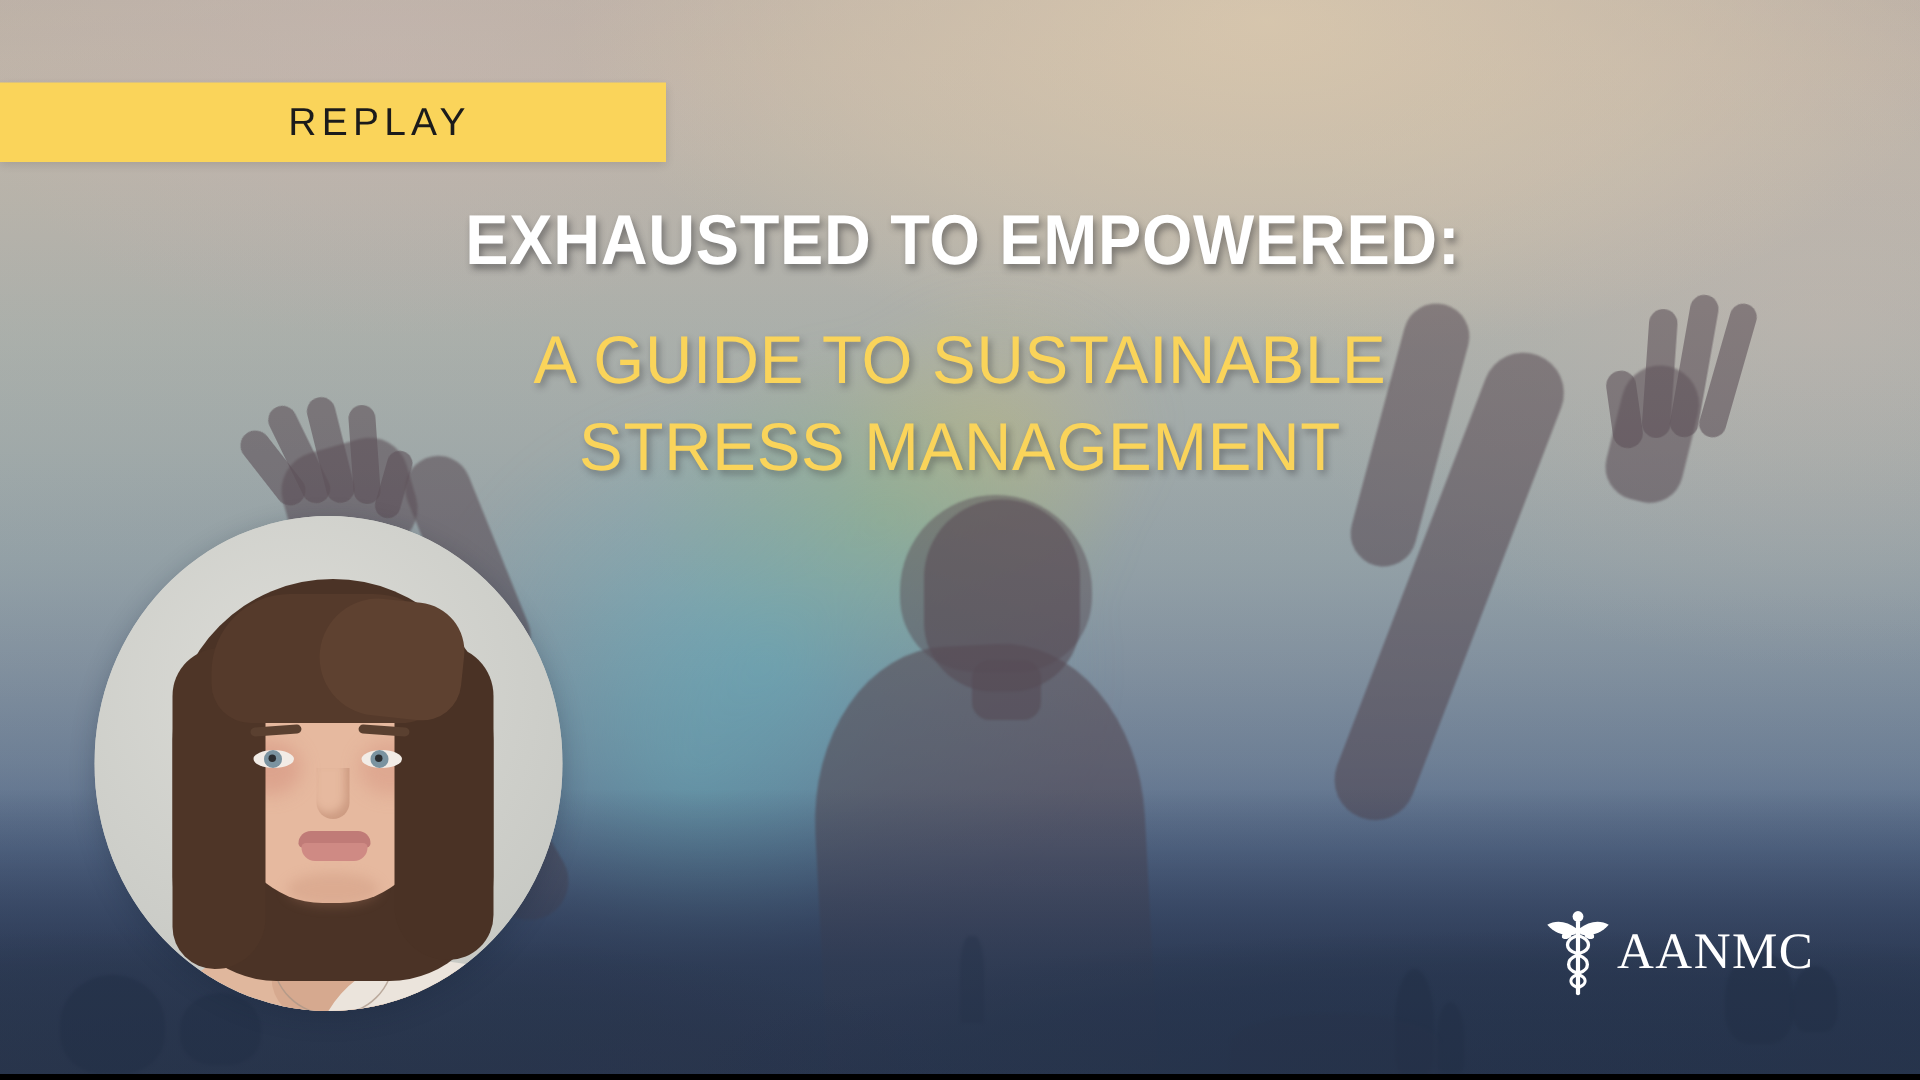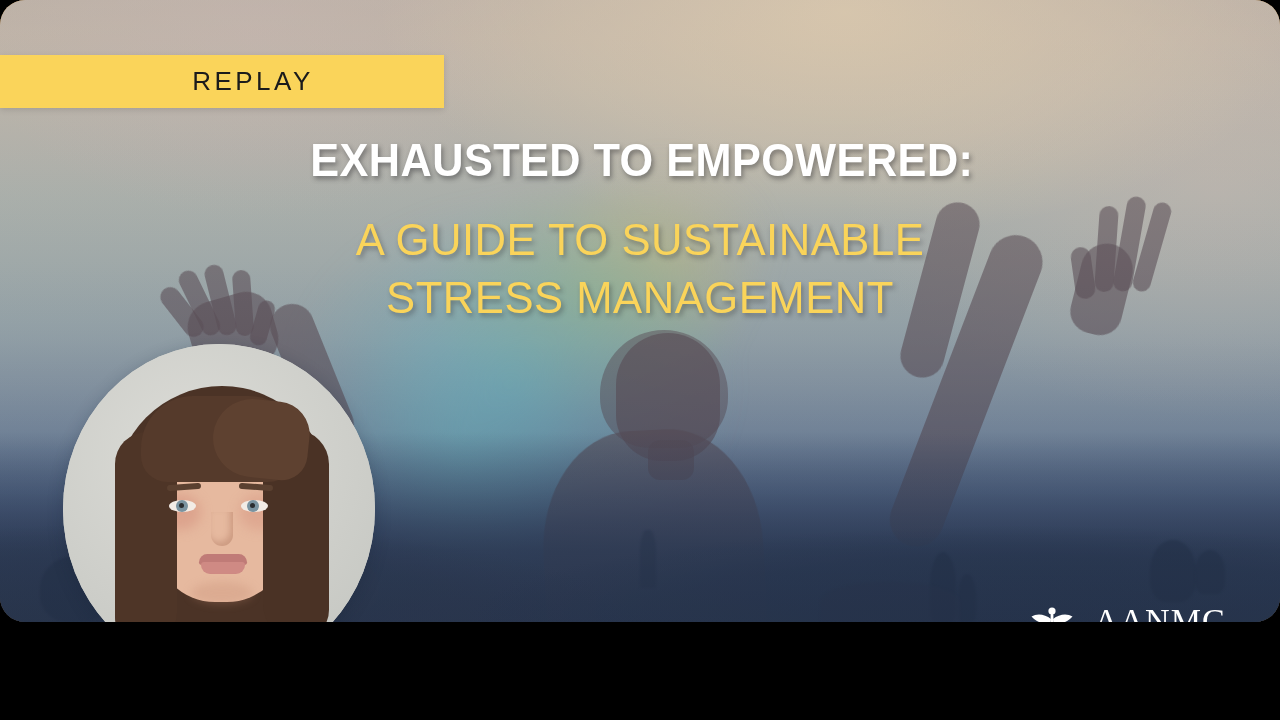--- a/index.html
+++ b/index.html
@@ -1,23 +1,22 @@
 <!DOCTYPE html>
 <html><head>
 <meta charset="utf-8">
 <style>
   html,body{margin:0;padding:0;background:#000;}
   body{font-family:"Liberation Sans", sans-serif;}
 
   #stage{
     position:relative;
-    width:1280px;height:622px;
+    width:1280px;height:716px;
     overflow:hidden;
     background:#a16207;
-    border-radius:25px;
   }
 
   
   .bg-layer{position:absolute;inset:0;}
 
   
   .bg-sky{
     background:linear-gradient(180deg,
       #b8aca2 0%,
       #bcb0a4 6%,
@@ -216,21 +215,21 @@
   .pt-nose{position:absolute;left:148px;top:168px;width:22px;height:34px;border-radius:0 0 12px 12px;box-shadow:inset -3px -4px 6px rgba(175,120,96,.45);}
   
   .pt-lip-u{position:absolute;left:136px;top:210px;width:48px;height:11px;background:#c07b77;border-radius:24px 24px 8px 8px;}
   .pt-lip-d{position:absolute;left:138px;top:218px;width:44px;height:12px;background:#cf8a84;border-radius:8px 8px 24px 24px;}
   
   .pt-chin{position:absolute;left:128px;top:238px;width:62px;height:22px;background:rgba(195,135,112,.28);border-radius:50%;filter:blur(4px);}
 
   
   .logo{
     position:absolute;left:1030px;top:604px;
-    display:flex;align-items:flex-start;gap:20px;
+    display:flex;align-items:center;gap:4px;
   }
   .logo-text{
     font-family:"Liberation Serif", serif;
     font-size:34px;letter-spacing:1px;color:#fff;
     line-height:1;
   }
 </style>
 </head>
 <body>
 

